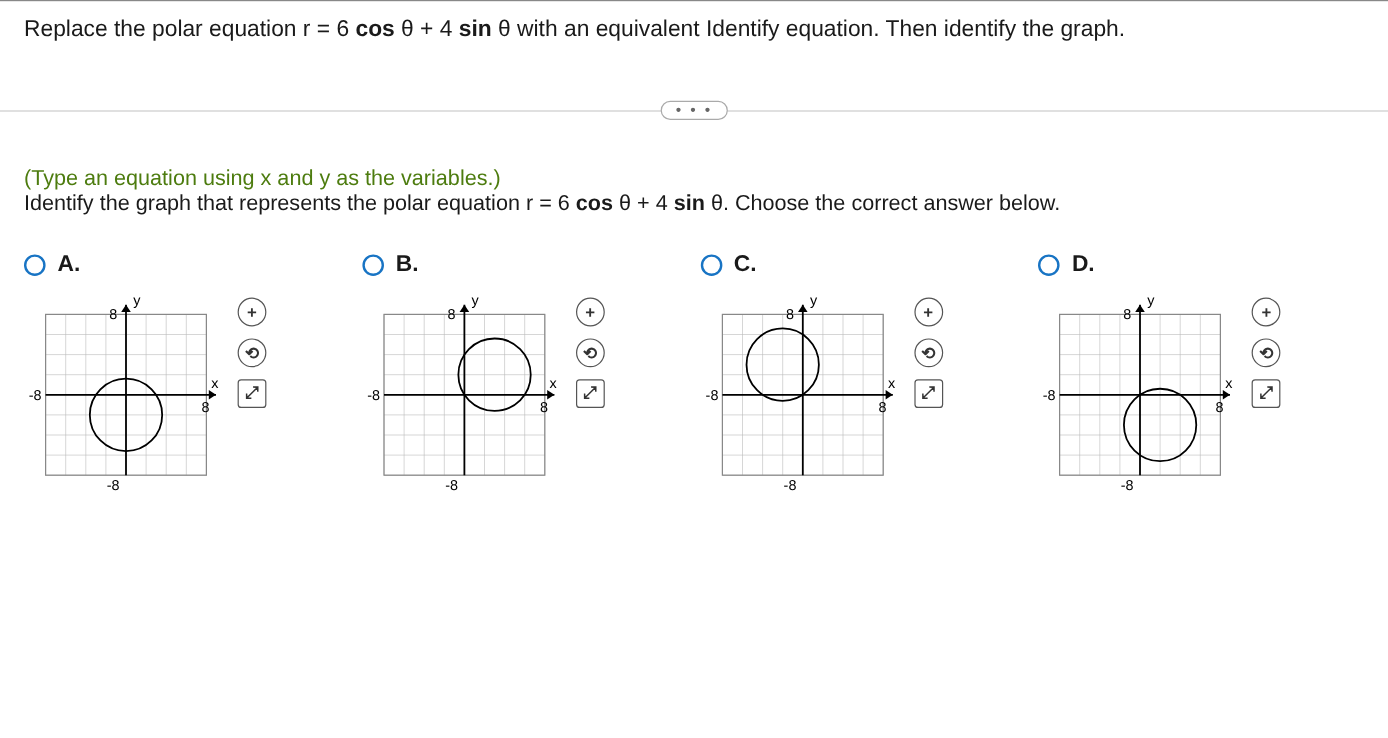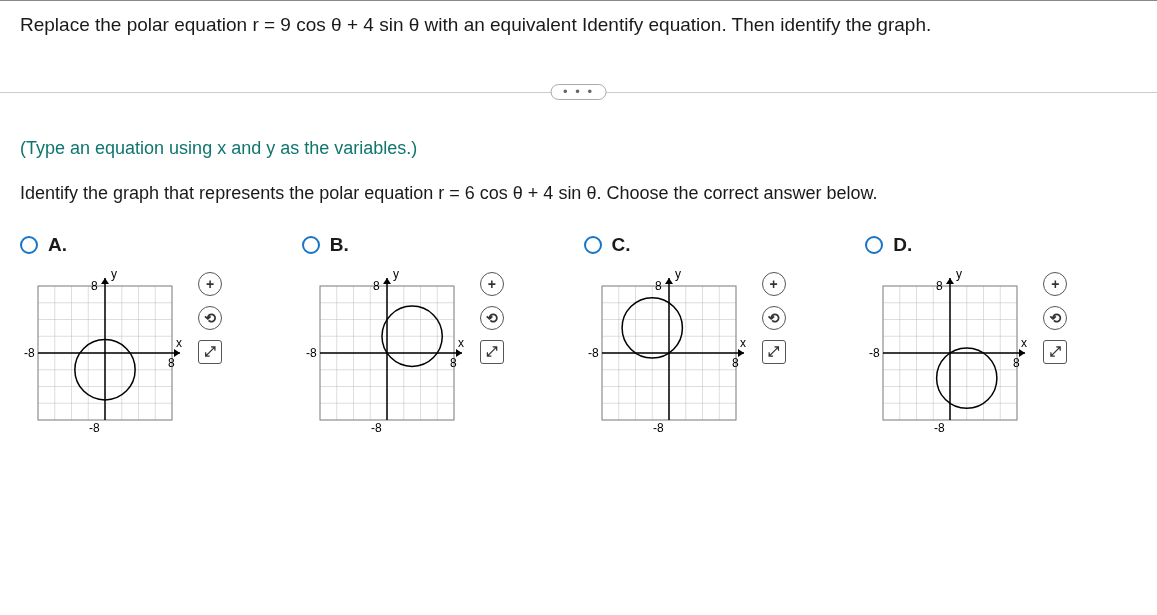--- a/index.html
+++ b/index.html
@@ -56,25 +56,24 @@
     .answer-blank {
       display: inline-block;
       width: 22px;
       height: 22px;
       border: 1px solid #3b6ea5;
       vertical-align: middle;
       margin: 0 2px;
       background: #fff;
     }
     .hint {
-      color: #0f766e;
+      color: #4d7c0f;
       margin-top: 4px;
     }
     .identify-text {
-      margin-top: 24px;
     }
     .choices-row {
       display: flex;
       gap: 10px;
       padding: 20px 20px 0 20px;
     }
     .choice {
       flex: 1;
       display: flex;
       flex-direction: column;
@@ -123,35 +122,35 @@
       justify-content: center;
       font-size: 14px;
       font-weight: bold;
       color: #333;
       cursor: pointer;
       background: #fff;
     }
     .tool-btn.square {
       border-radius: 3px;
     }
-    .bold { font-weight: normal; }
+    .bold { font-weight: bold; }
     svg .grid-line { stroke: #bbb; stroke-width: 0.5; }
     svg .grid-outer { stroke: #888; stroke-width: 1; fill: none; }
     svg .axis { stroke: #000; stroke-width: 1.5; fill: none; }
     svg .circle-plot { stroke: #000; stroke-width: 1.5; fill: none; }
     svg .axis-label { font-size: 12px; fill: #000; font-family: Arial; }
   </style>
 </head>
 <body>
 
 <div class="container">
 
   <div class="top-section">
     <p class="question-text">
-      <span>Replace the polar equation r = 9 </span><span class="bold">cos</span><span> θ + 4 </span><span class="bold">sin</span><span> θ with an equivalent Identify equation. Then identify the graph.</span>
+      <span>Replace the polar equation r = 6 </span><span class="bold">cos</span><span> θ + 4 </span><span class="bold">sin</span><span> θ with an equivalent Identify equation. Then identify the graph.</span>
     </p>
   </div>
 
   <div class="divider-row">
     <div class="divider-line"></div>
     <div class="divider-pill">• • •</div>
   </div>
 
   <div class="prompt-block">
     <p class="hint">(Type an equation using x and y as the variables.)</p>

